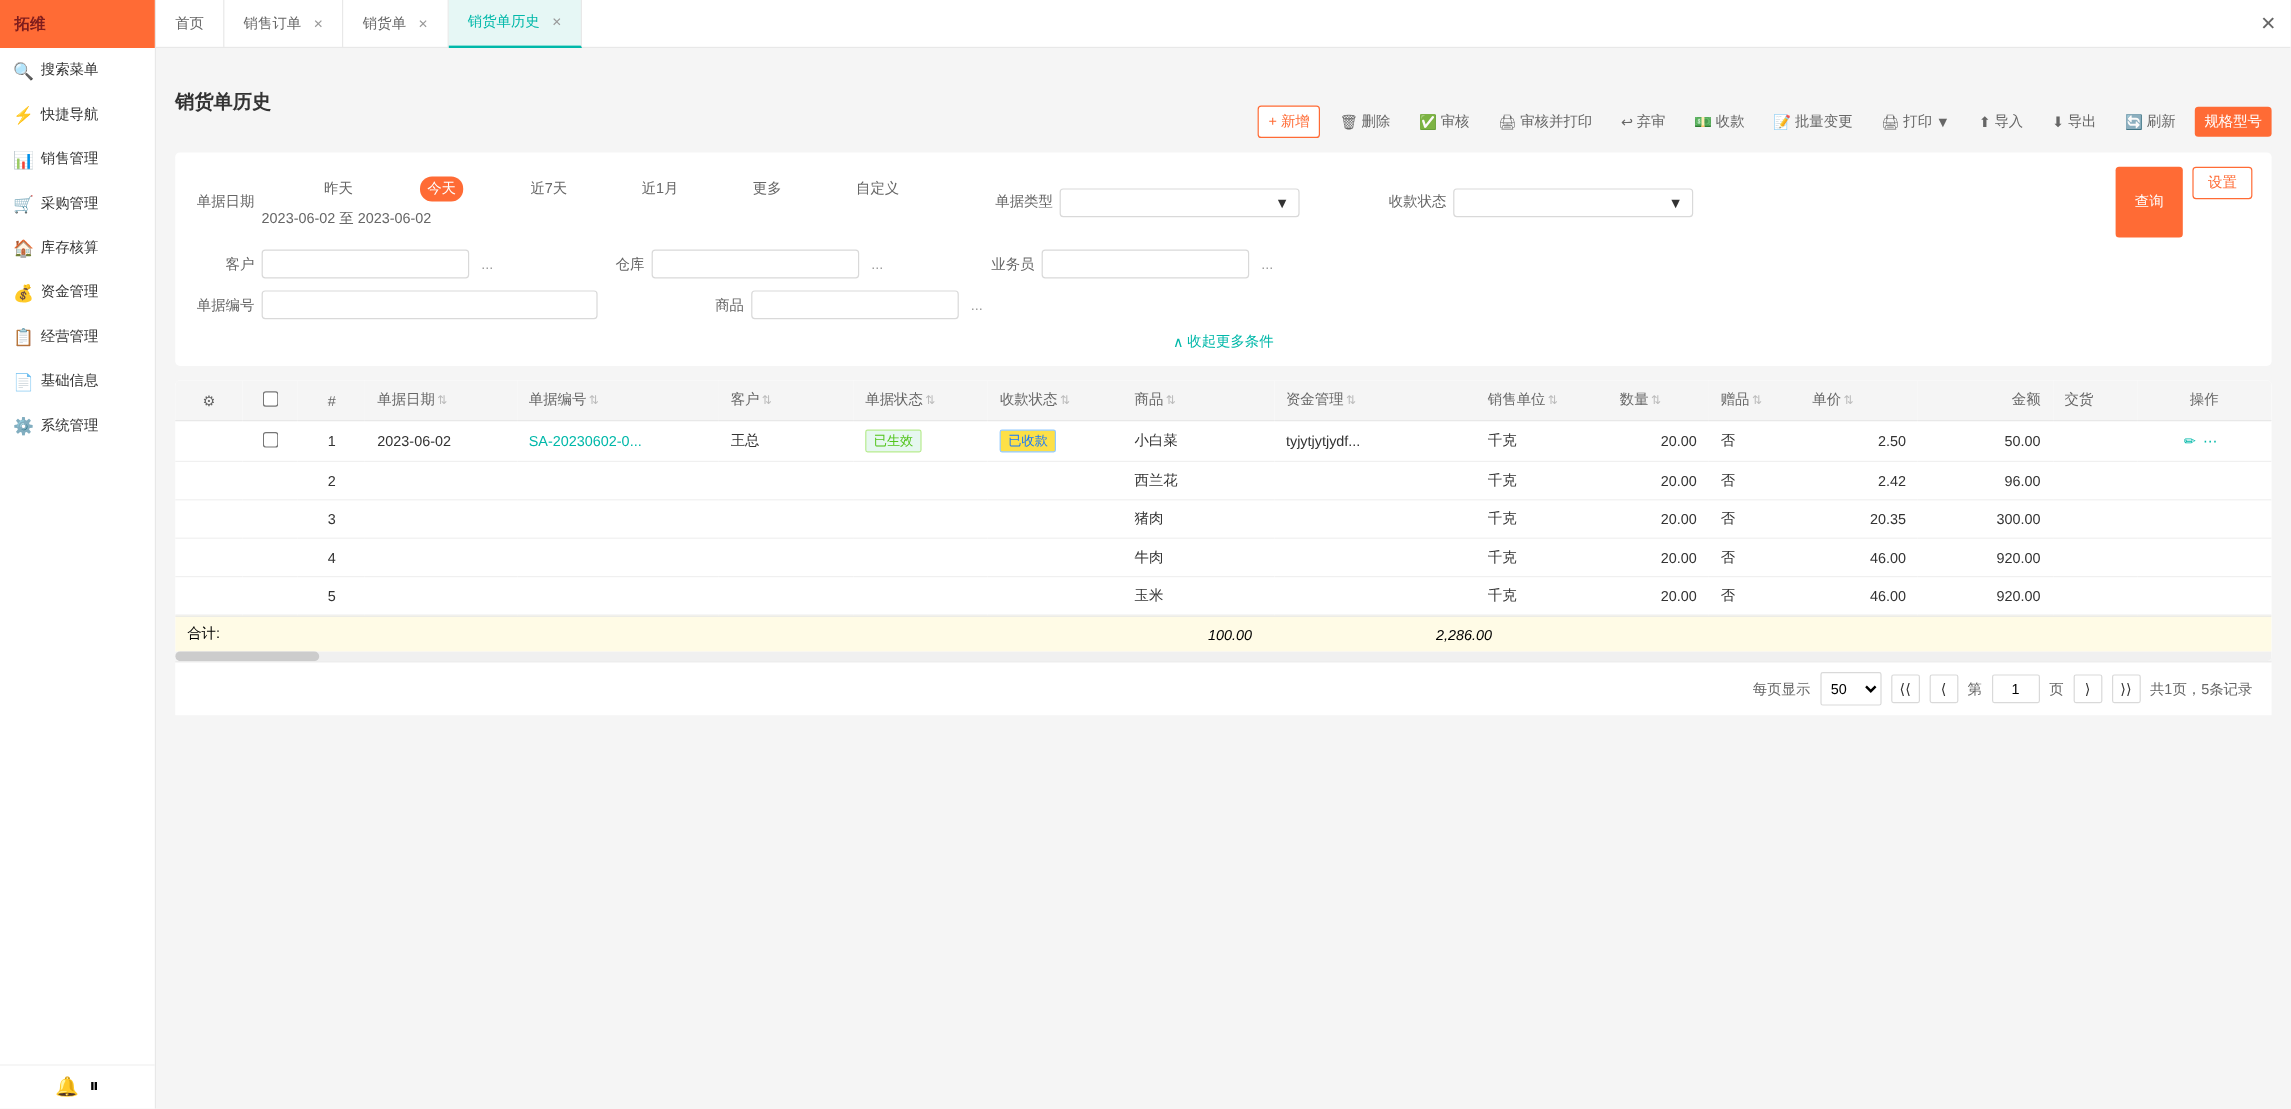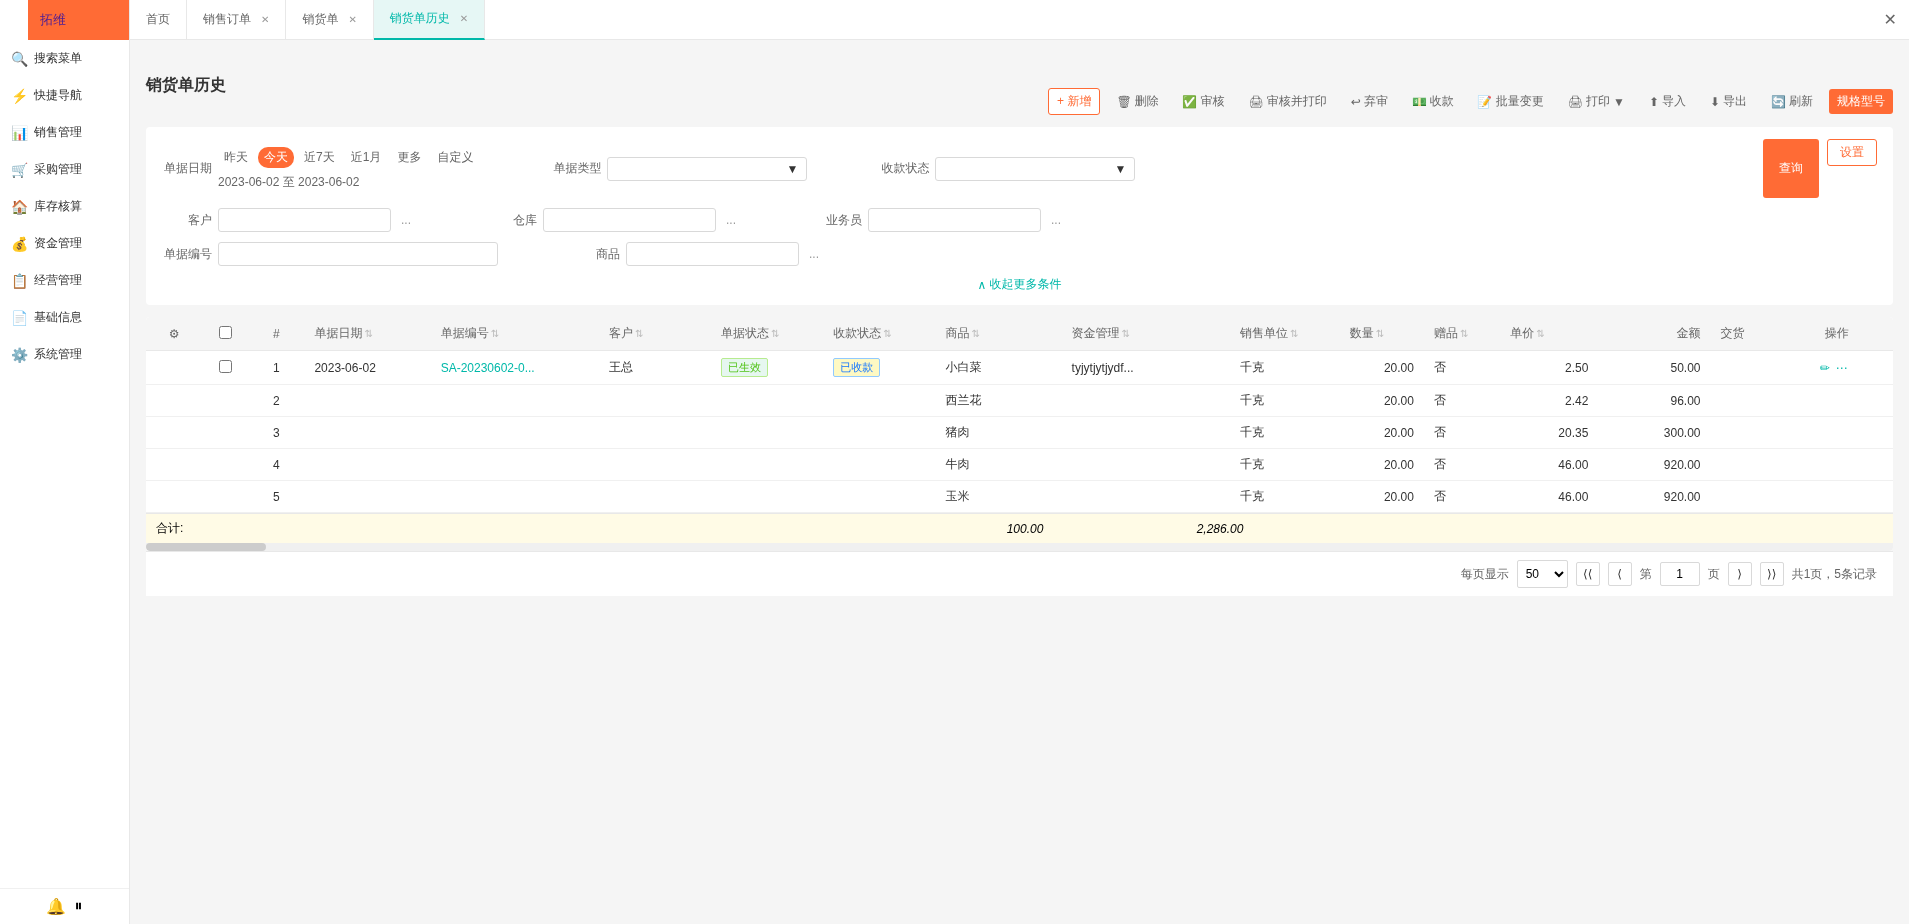--- a/index.html
+++ b/index.html
@@ -1,20 +1,20 @@
 <!DOCTYPE html>
 <html><head>
   <meta charset="utf-8">
   <style>
     * { box-sizing: border-box; margin: 0; padding: 0; }
     body { font-family: 'Microsoft YaHei', Arial, sans-serif; font-size: 12px; background: #f5f5f5; display: flex; height: 924px; overflow: hidden; }
 
     
     .sidebar { width: 130px; background: #fff; border-right: 1px solid #e8e8e8; display: flex; flex-direction: column; height: 100%; }
-    .sidebar-logo { background: #ff6b35; color: #4c1d95; padding: 8px 12px; font-size: 13px; font-weight: normal; height: 40px; display: flex; align-items: center; margin-left: 28px; }
+    .sidebar-logo { background: #ff6b35; color: #7f1d1d; padding: 8px 12px; font-size: 13px; font-weight: bold; height: 40px; display: flex; align-items: center; }
     .sidebar-item { display: flex; align-items: center; padding: 10px 12px; color: #333; cursor: pointer; font-size: 12px; gap: 6px; }
     .sidebar-icon { width: 16px; height: 16px; display: inline-flex; align-items: center; justify-content: center; font-size: 14px; }
     .sidebar-bottom { margin-top: auto; padding: 8px; display: flex; gap: 8px; justify-content: center; border-top: 1px solid #f0f0f0; }
 
     
     .main { flex: 1; display: flex; flex-direction: column; overflow: hidden; }
 
     
     .tab-bar { background: #fff; border-bottom: 1px solid #e8e8e8; display: flex; align-items: center; height: 40px; padding: 0; }
     .tab { padding: 0 16px; height: 40px; display: flex; align-items: center; gap: 6px; cursor: pointer; font-size: 12px; color: #666; border-right: 1px solid #e8e8e8; white-space: nowrap; }
@@ -33,37 +33,37 @@
     .btn-settings { background: #fff; color: #ff6b35; border: 1px solid #ff6b35; border-radius: 3px; padding: 4px 12px; cursor: pointer; font-size: 12px; }
 
     
     .filter-area { background: #fff; border-radius: 4px; padding: 12px 16px; margin-bottom: 12px; }
     .filter-row { display: flex; align-items: center; gap: 16px; margin-bottom: 10px; flex-wrap: wrap; }
     .filter-item { display: flex; align-items: center; gap: 6px; }
     .filter-label { color: #666; white-space: nowrap; font-size: 12px; min-width: 50px; text-align: right; }
     .filter-input { border: 1px solid #d9d9d9; border-radius: 3px; padding: 4px 8px; font-size: 12px; color: #333; min-width: 120px; outline: none; }
     .filter-select { border: 1px solid #d9d9d9; border-radius: 3px; padding: 4px 8px; font-size: 12px; color: #333; min-width: 160px; outline: none; background: #fff; display: flex; align-items: center; justify-content: space-between; cursor: pointer; }
     .date-tabs { display: flex; gap: 4px; align-items: center; }
-    .date-tab { padding: 2px 6px; cursor: pointer; color: #666; font-size: 12px; border-radius: 2px; }
+    .date-tab { padding: 2px 6px; cursor: pointer; color: #666; font-size: 12px; border-radius: 2px; margin-left: 46px; }
     .date-tab.active { background: #ff6b35; color: #fff; border-radius: 10px; }
     .date-range { color: #666; font-size: 12px; margin-top: 2px; }
     .filter-dots { color: #999; font-size: 12px; cursor: pointer; padding: 2px 4px; }
     .collapse-btn { color: #00b8a9; font-size: 12px; cursor: pointer; display: flex; align-items: center; gap: 3px; justify-content: center; margin-top: 4px; }
     
     
     .table-container { background: #fff; border-radius: 4px; overflow: auto; }
     table { width: 100%; border-collapse: collapse; font-size: 12px; }
     thead tr { background: #f5f5f5; }
     th { padding: 8px 10px; text-align: left; color: #666; border-bottom: 1px solid #e8e8e8; white-space: nowrap; font-weight: normal; }
     td { padding: 7px 10px; border-bottom: 1px solid #f0f0f0; color: #333; white-space: nowrap; }
     .th-sort { display: flex; align-items: center; gap: 2px; cursor: pointer; }
     .sort-icon { color: #bbb; font-size: 10px; }
     .badge { display: inline-block; padding: 1px 6px; border-radius: 2px; font-size: 11px; }
     .badge-green { background: #e6f7f0; color: #52c41a; border: 1px solid #b7eb8f; }
-    .badge-blue { background: #fef9c3; color: #1677ff; border: 1px solid #91caff; }
+    .badge-blue { background: #fde047; color: #1677ff; border: 1px solid #91caff; }
     .action-link { color: #00b8a9; cursor: pointer; font-size: 12px; }
     .checkbox-cell { width: 30px; text-align: center; }
     
     
     .table-footer { background: #fffbe6; border-top: 1px solid #e8e8e8; display: flex; align-items: center; padding: 6px 10px; font-size: 12px; }
     
     
     .pagination { display: flex; align-items: center; justify-content: flex-end; padding: 8px 16px; background: #fff; border-top: 1px solid #e8e8e8; gap: 8px; font-size: 12px; color: #666; }
     .page-btn { width: 24px; height: 24px; display: flex; align-items: center; justify-content: center; border: 1px solid #d9d9d9; border-radius: 2px; cursor: pointer; background: #fff; color: #333; font-size: 12px; }
     .page-input { width: 40px; height: 24px; border: 1px solid #d9d9d9; border-radius: 2px; text-align: center; font-size: 12px; outline: none; }

